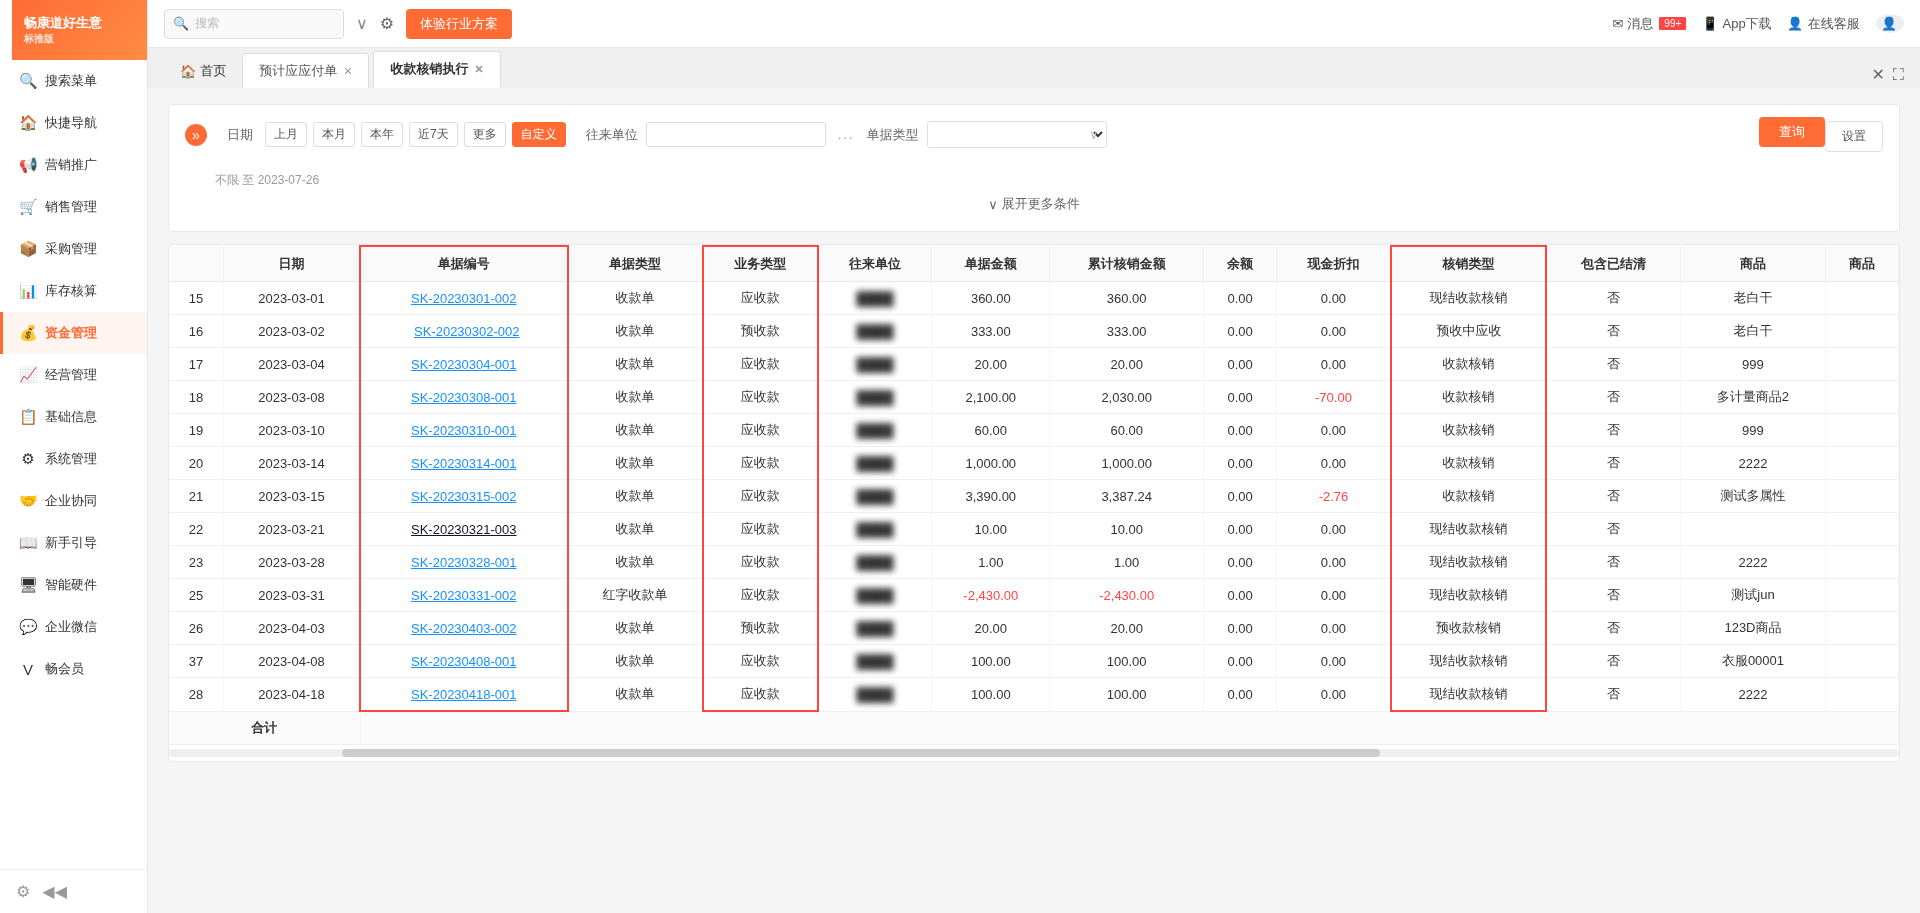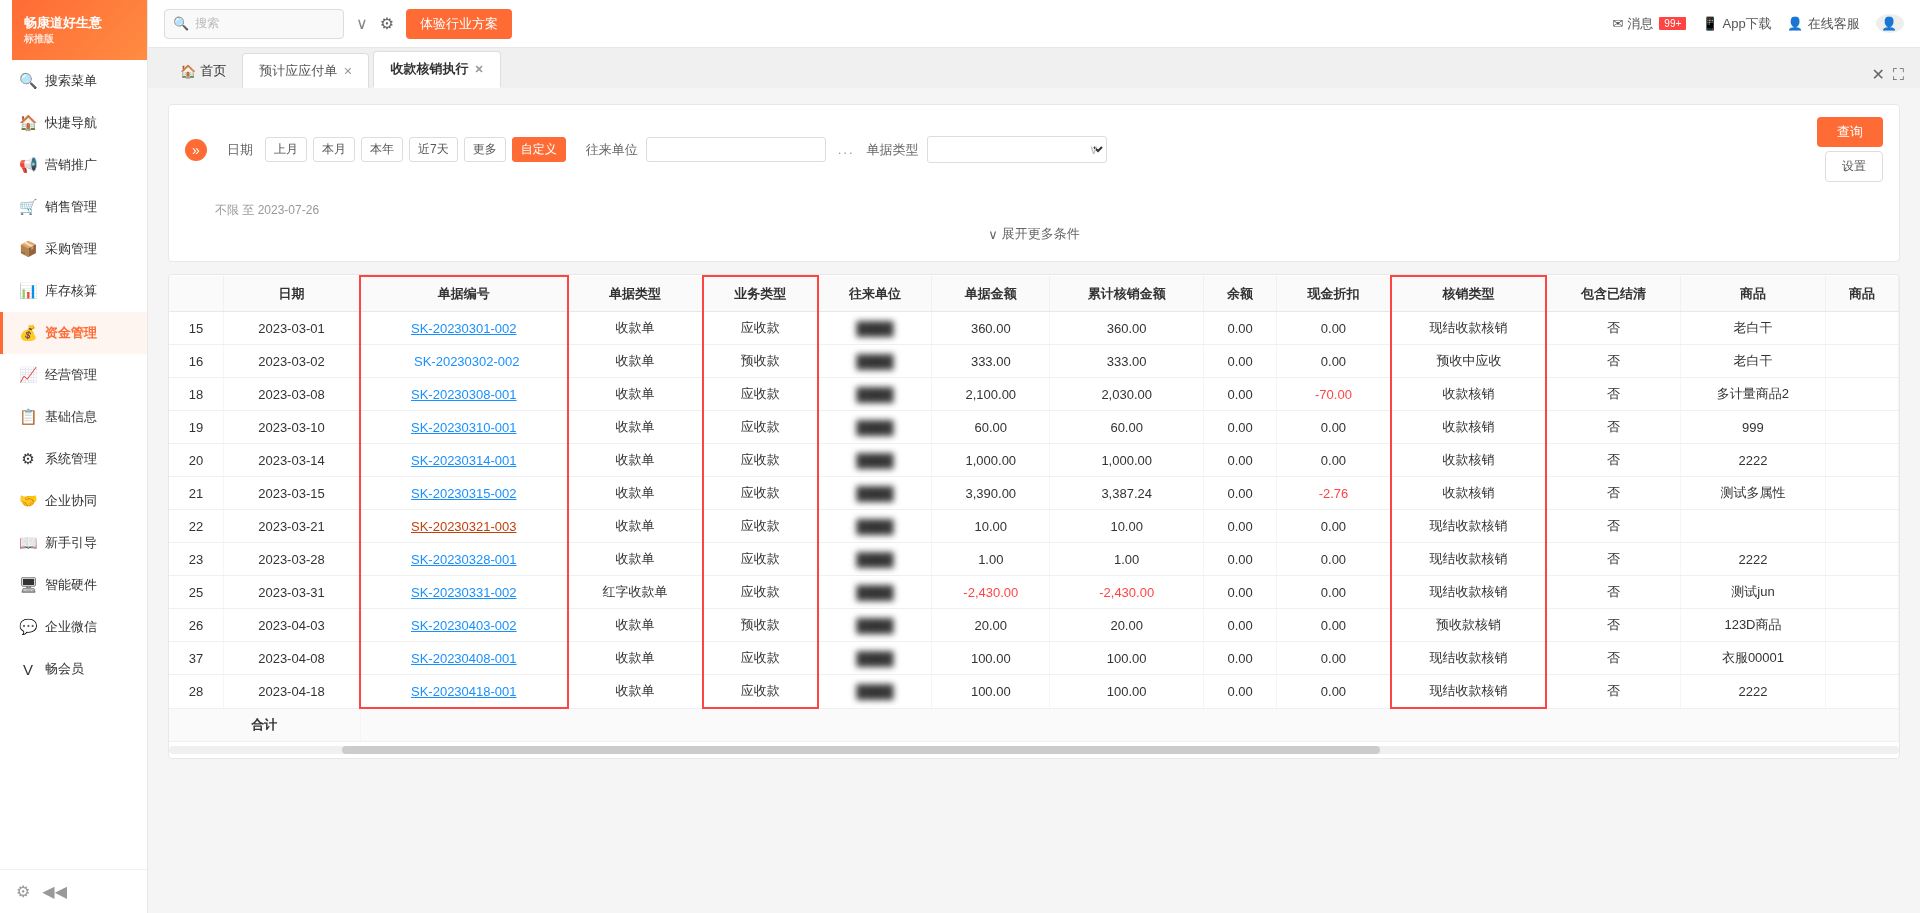--- a/index.html
+++ b/index.html
@@ -219,21 +219,21 @@
           <span class="filter-label">往来单位</span>
           <input class="filter-input" type="text" style="margin-left: 8px; width: 180px;">
           <span class="three-dots" style="margin: 0 12px;">...</span>
           <span class="filter-label">单据类型</span>
           <div style="position:relative; display:inline-flex; align-items:center; margin-left:8px;">
             <select class="filter-select" style="width:180px; padding-right:28px;"></select>
             <span style="position:absolute; right:8px; color:#bbb;">∨</span>
           </div>
         </div>
 
-        <div style="margin-left:auto; display:flex; flex-direction:column; align-items:flex-start;">
+        <div style="margin-left:auto; display:flex; flex-direction:row; align-items:flex-start;">
           <button class="btn-query">查询</button>
           <button class="btn-settings">设置</button>
         </div>
       </div>
       <div style="margin-top:20px; padding-left:30px;">
         <span style="color:#999; font-size:12px;">不限 至 2023-07-26</span>
       </div>
       <div class="expand-btn">
         <span>∨</span>
         <span>展开更多条件</span>
@@ -273,31 +273,47 @@
               <td>0.00</td>
               <td>0.00</td>
               <td style="border-left: 2px solid rgb(255, 68, 68); border-right: 2px solid rgb(255, 68, 68);">现结收款核销</td>
               <td>否</td>
               <td>老白干</td>
               <td></td>
             </tr>
             <tr>
               <td>16</td>
               <td>2023-03-02</td>
-              <td style="border-left: 2px solid rgb(255, 68, 68); border-right: 2px solid rgb(255, 68, 68); color: rgb(24, 144, 255); cursor: pointer;  padding-left: 16px;">SK-20230302-002</td>
+              <td style="border-left: 2px solid rgb(255, 68, 68); border-right: 2px solid rgb(255, 68, 68); color: rgb(24, 144, 255); cursor: pointer; text-decoration: underline; padding-left: 16px;">SK-20230302-002</td>
               <td>收款单</td>
               <td style="border-left: 2px solid rgb(255, 68, 68); border-right: 2px solid rgb(255, 68, 68);">预收款</td>
               <td style="filter: blur(3px); user-select: none;">████</td>
               <td>333.00</td>
               <td>333.00</td>
               <td>0.00</td>
               <td>0.00</td>
               <td style="border-left: 2px solid rgb(255, 68, 68); border-right: 2px solid rgb(255, 68, 68); padding-left: 11px;">预收中应收</td>
               <td>否</td>
               <td>老白干</td>
+              <td></td>
+            </tr>
+            <tr>
+              <td>17</td>
+              <td>2023-03-04</td>
+              <td style="border-left: 2px solid rgb(255, 68, 68); border-right: 2px solid rgb(255, 68, 68); color: rgb(24, 144, 255); cursor: pointer; text-decoration: underline;">SK-20230304-001</td>
+              <td>收款单</td>
+              <td style="border-left: 2px solid rgb(255, 68, 68); border-right: 2px solid rgb(255, 68, 68);">应收款</td>
+              <td style="filter: blur(3px); user-select: none;">████</td>
+              <td>20.00</td>
+              <td>20.00</td>
+              <td>0.00</td>
+              <td>0.00</td>
+              <td style="border-left: 2px solid rgb(255, 68, 68); border-right: 2px solid rgb(255, 68, 68);">收款核销</td>
+              <td>否</td>
+              <td>999</td>
               <td></td>
             </tr>
             <tr>
               <td>18</td>
               <td>2023-03-08</td>
               <td style="border-left: 2px solid rgb(255, 68, 68); border-right: 2px solid rgb(255, 68, 68); color: rgb(24, 144, 255); cursor: pointer; text-decoration: underline;">SK-20230308-001</td>
               <td>收款单</td>
               <td style="border-left: 2px solid rgb(255, 68, 68); border-right: 2px solid rgb(255, 68, 68);">应收款</td>
               <td style="filter: blur(3px); user-select: none;">████</td>
               <td>2,100.00</td>
@@ -353,21 +369,21 @@
               <td>0.00</td>
               <td style="color: rgb(255, 68, 68);">-2.76</td>
               <td style="border-left: 2px solid rgb(255, 68, 68); border-right: 2px solid rgb(255, 68, 68);">收款核销</td>
               <td>否</td>
               <td>测试多属性</td>
               <td></td>
             </tr>
             <tr>
               <td>22</td>
               <td>2023-03-21</td>
-              <td style="border-left: 2px solid rgb(255, 68, 68); border-right: 2px solid rgb(255, 68, 68); color: #c2410c; cursor: pointer; text-decoration: underline; margin-top: 35px;">SK-20230321-003</td>
+              <td style="border-left: 2px solid rgb(255, 68, 68); border-right: 2px solid rgb(255, 68, 68); color: #0f172a; cursor: pointer; text-decoration: underline; margin-top: 35px;">SK-20230321-003</td>
               <td>收款单</td>
               <td style="border-left: 2px solid rgb(255, 68, 68); border-right: 2px solid rgb(255, 68, 68);">应收款</td>
               <td style="filter: blur(3px); user-select: none;">████</td>
               <td>10.00</td>
               <td>10.00</td>
               <td>0.00</td>
               <td>0.00</td>
               <td style="border-left: 2px solid rgb(255, 68, 68); border-right: 2px solid rgb(255, 68, 68);">现结收款核销</td>
               <td>否</td>
               <td></td>

